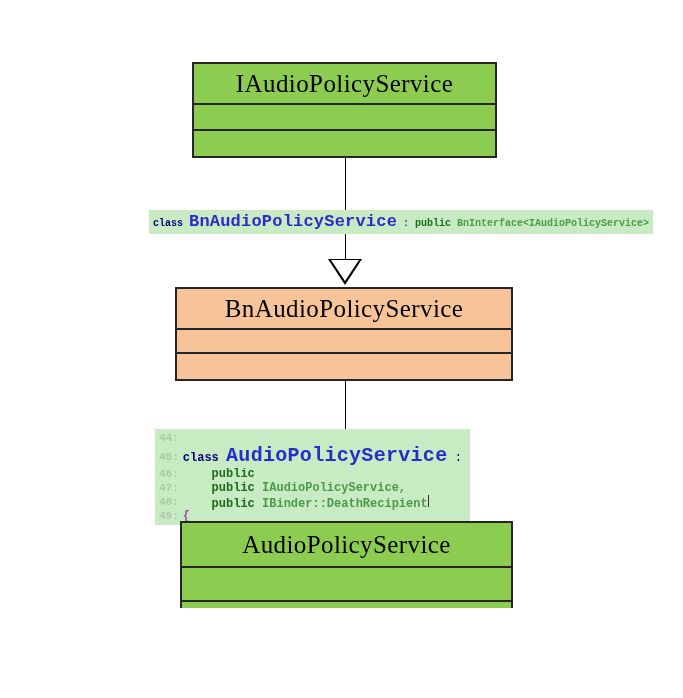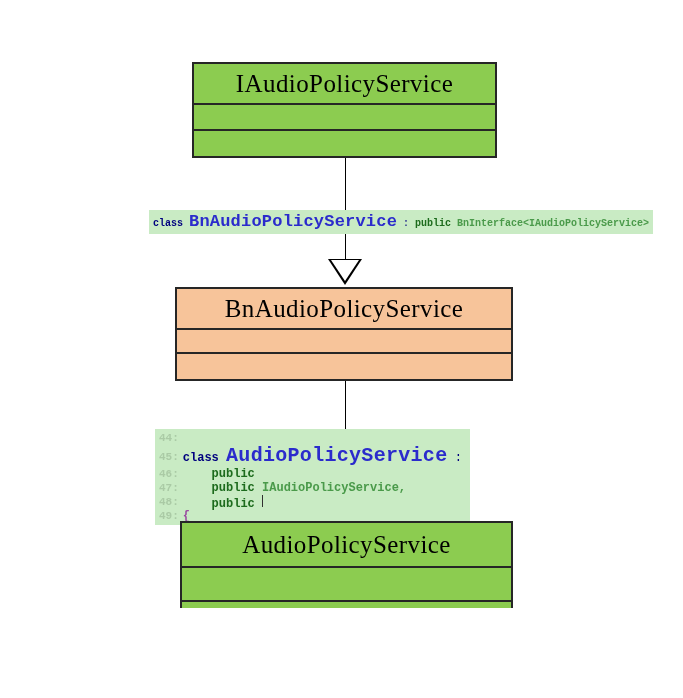--- a/index.html
+++ b/index.html
@@ -281,21 +281,21 @@
     <div class="codelines">
 
       <div class="codeline blank"></div>
 
       <div class="codeline row-45"><span class="tok kw-class">class </span><span class="tok cls-name">AudioPolicyService</span><span class="tok punct"> :</span></div>
 
       <div class="codeline"><span class="tok kw-public">    public </span></div>
 
       <div class="codeline"><span class="tok kw-public">    public </span><span class="tok base-name">IAudioPolicyService,</span></div>
 
-      <div class="codeline"><span class="tok kw-public">    public </span><span class="caret"></span></div>
+      <div class="codeline"><span class="tok kw-public">    public </span><span class="tok base-name">IBinder::DeathRecipient</span><span class="caret"></span></div>
 
       <div class="codeline"><span class="tok brace">{</span></div>
 
     </div>
   </div>
 
   <div class="uml-box box-green" id="box-audiopolicyservice">
     <div class="compartment title">
       <span class="class-name">AudioPolicyService</span>
     </div>

